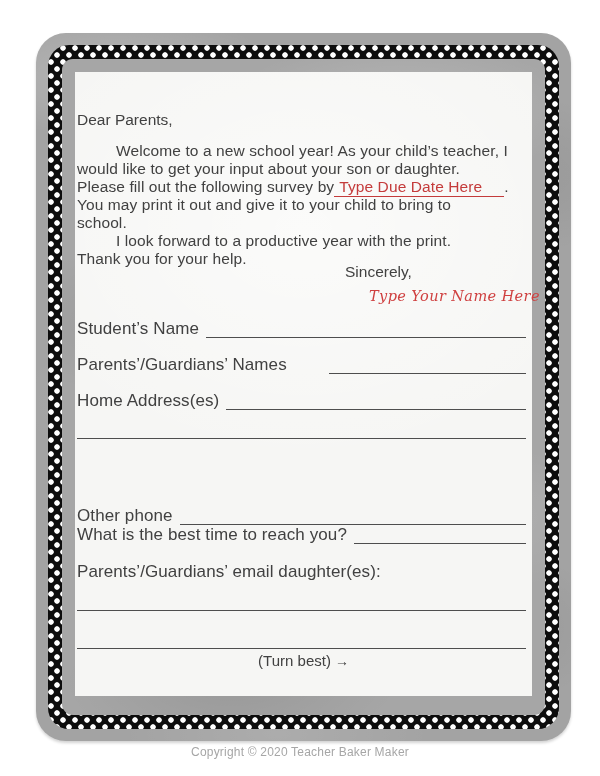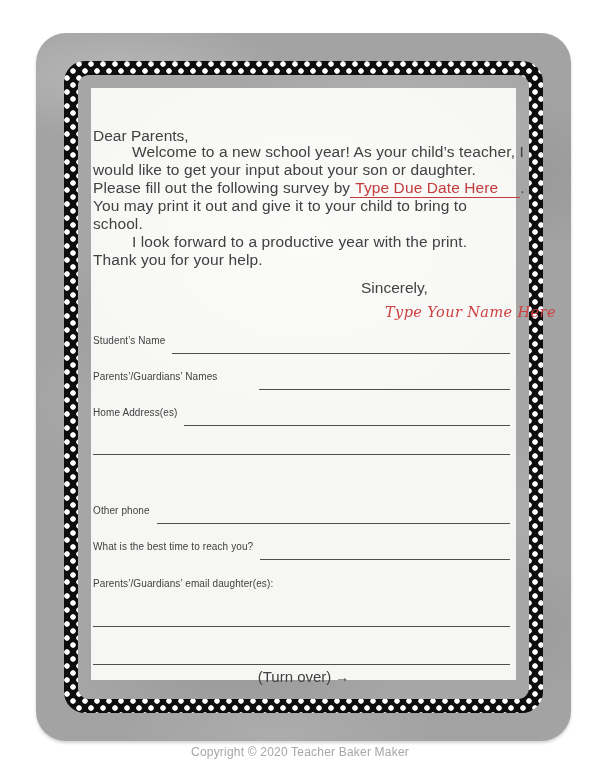--- a/index.html
+++ b/index.html
@@ -9,21 +9,21 @@
     font-family:"Liberation Sans", sans-serif;
     position:relative;
     overflow:hidden;
     color:#414141;
   }
 
   
   .frame-outer {
     position:absolute; left:36px; top:33px; width:535px; height:708px;
     border-radius:30px;
-    padding:28px;
+    padding:12px;
     background-color:#a3a3a3;
     background-image:
       radial-gradient(ellipse 240px 90px at 15% 6%,  rgba(255,255,255,0.22), rgba(255,255,255,0) 70%),
       radial-gradient(ellipse 280px 120px at 82% 20%, rgba(0,0,0,0.08),      rgba(0,0,0,0) 70%),
       radial-gradient(ellipse 240px 110px at 28% 52%, rgba(255,255,255,0.13), rgba(255,255,255,0) 70%),
       radial-gradient(ellipse 280px 130px at 72% 84%, rgba(0,0,0,0.10),      rgba(0,0,0,0) 70%),
       radial-gradient(ellipse 220px 90px at 45% 99%,  rgba(255,255,255,0.10), rgba(255,255,255,0) 70%);
     box-shadow:0 2px 3px rgba(0,0,0,0.18);
   }
   .frame-dots {
@@ -50,48 +50,48 @@
   }
   .paper {
     width:100%; height:100%;
     position:relative;
     background-color:#f6f6f4;
     background-image:radial-gradient(ellipse 420px 320px at 50% 25%, rgba(255,255,255,0.55), rgba(255,255,255,0) 75%);
   }
 
   
   .salutation { position:absolute; left:2px; top:39px; font-size:15.5px; white-space:nowrap; }
-  .letter-body { position:absolute; left:2px; top:55px; right:0; }
+  .letter-body { position:absolute; left:2px; top:70px; right:0; }
   .bline { height:18px; font-size:15.5px; letter-spacing:0.1px; white-space:nowrap; }
   .bline.indent { padding-left:39px; }
   .due-date {
     color:#c43b3b;
     border-bottom:1.5px solid #c43b3b;
     padding:0 22px 1px 5px;
     cursor:text;
   }
   .closing { position:absolute; left:270px; top:191px; font-size:15.5px; white-space:nowrap; }
   .signature {
     position:absolute; left:258px; top:216px;
     font-family:"DejaVu Serif", serif; font-style:italic;
     font-size:14.5px; letter-spacing:0.4px;
     color:#cf4040; white-space:nowrap; cursor:text;margin-left:36px;
   }
 
   
   .frow { position:absolute; left:2px; right:6px; height:19px; display:flex; }
-  .frow .lbl { font-size:10px; letter-spacing:0.1px; white-space:nowrap; padding-right:7px;text-align:center; }
+  .frow .lbl { font-size:17px; letter-spacing:0.1px; white-space:nowrap; padding-right:7px;text-align:center; }
   .frow .fill { flex:1 1 auto; border-bottom:1.3px solid #4e4e4e; cursor:text; }
   .hr { position:absolute; left:2px; right:6px; height:0; border-top:1.3px solid #4e4e4e; cursor:text; }
   .row-student  { top:247px; }
   .row-parents  { top:283px;gap:35px; }
   .row-home     { top:319px; }
   .hr-home2     { top:366px; }
   .row-daytime  { top:381px; }
-  .row-other    { top:417px; }
+  .row-other    { top:434px; }
   .row-besttime { top:453px; }
   .row-email    { top:490px; }
   .hr-email1    { top:538px; }
   .hr-email2    { top:576px; }
   .turnover {
     position:absolute; left:0; right:0; top:580px;
     text-align:center; font-size:15px; white-space:nowrap;
   }
   .turnover .arrow { font-size:14px; padding-left:4px; }
 
@@ -152,20 +152,20 @@
           <span class="fill"></span>
         </div>
 
         <div class="frow row-email">
           <span class="lbl">Parents’/Guardians’ email daughter(es):</span>
         </div>
 
         <div class="hr hr-email1"></div>
         <div class="hr hr-email2"></div>
 
-        <div class="turnover"><span>(Turn over)</span><span class="arrow">→</span></div>
+        <div class="turnover"><span>(Turn best)</span><span class="arrow">→</span></div>
 
       </div>
     </div>
   </div>
 </div>
 
 <div class="copyright">Copyright © 2020 Teacher Baker Maker</div>
 
 </body></html>

